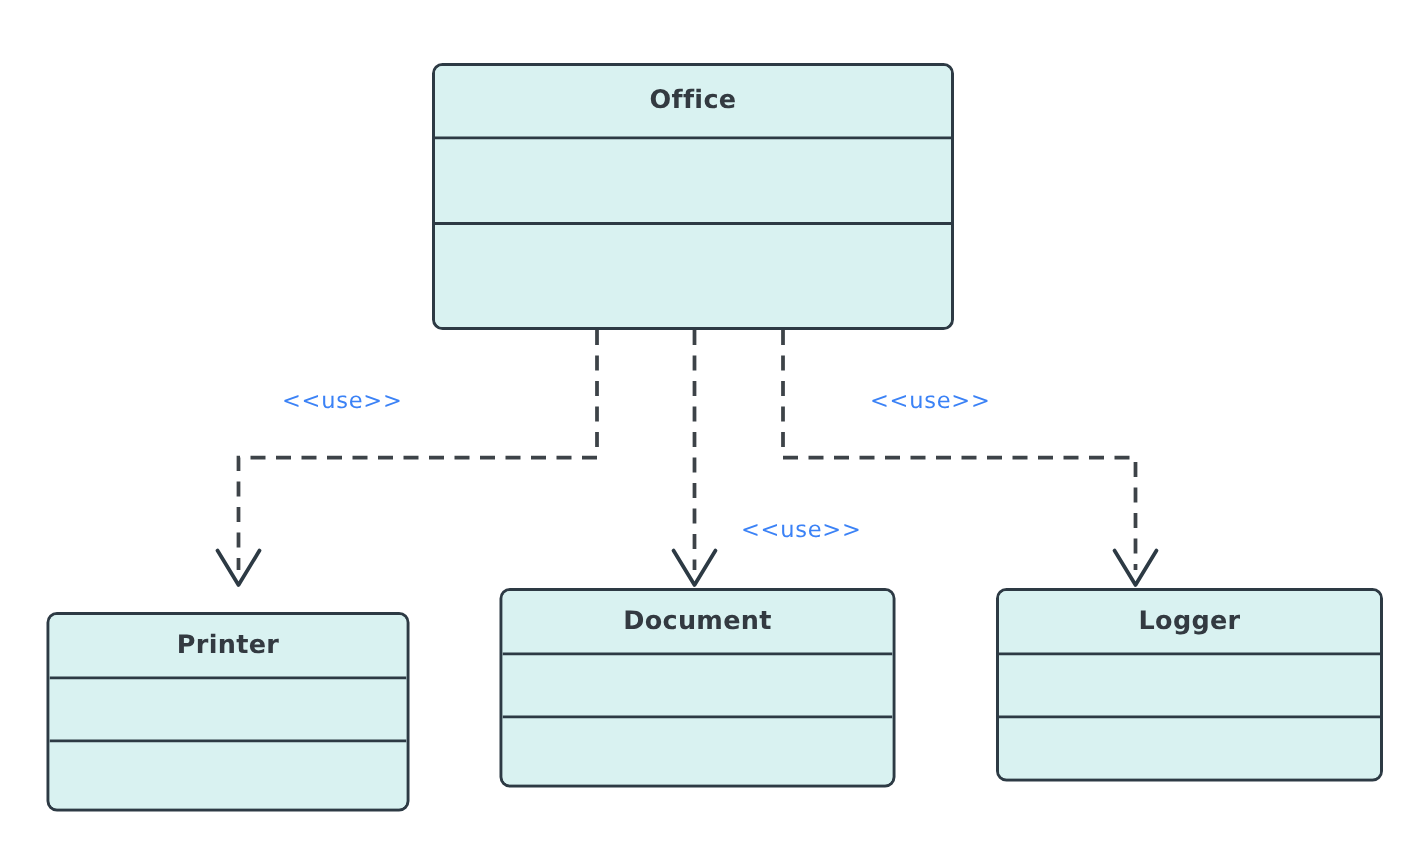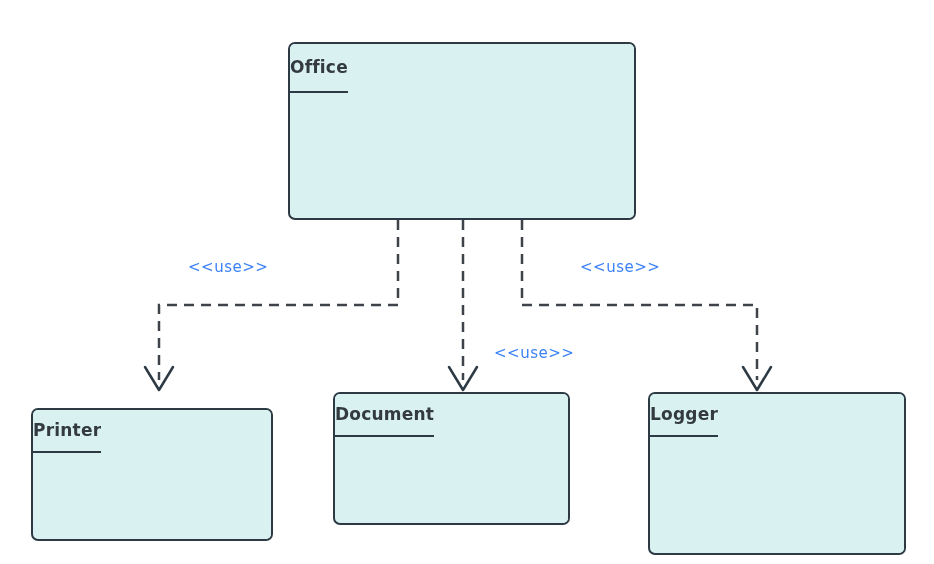--- a/index.html
+++ b/index.html
@@ -25,21 +25,21 @@
     height: 564px;
     pointer-events: none;
   }
   .uml-class {
     position: absolute;
     box-sizing: border-box;
     background: #d9f2f1;
     border: 2.5px solid #2d3a44;
     border-radius: 7px;
     display: flex;
-    flex-direction: row;
+    flex-direction: column;
     overflow: hidden;
   }
   .compartment {
     box-sizing: border-box;
     background: #d9f2f1;
   }
   .compartment.title {
     display: flex;
     align-items: center;
     justify-content: center;
@@ -96,29 +96,29 @@
   </div>
 
   <div class="uml-class" style="left:31px; top:408px; width:242px; height:133px;">
     <div class="compartment title" style="height:43px;">
       <span class="class-name">Printer</span>
     </div>
     <div class="compartment attributes" style="height:42px;"></div>
     <div class="compartment methods" style="flex:1 1 auto;"></div>
   </div>
 
-  <div class="uml-class" style="left:333px; top:392px; width:237px; height:133px;">
+  <div class="uml-class" style="left:333px; top:392px; width:264px; height:133px;">
     <div class="compartment title" style="height:43px;">
       <span class="class-name">Document</span>
     </div>
     <div class="compartment attributes" style="height:42px;"></div>
     <div class="compartment methods" style="flex:1 1 auto;"></div>
   </div>
 
-  <div class="uml-class" style="left:648px; top:392px; width:258px; height:163px;">
+  <div class="uml-class" style="left:664px; top:392px; width:258px; height:129px;">
     <div class="compartment title" style="height:43px;">
       <span class="class-name">Logger</span>
     </div>
     <div class="compartment attributes" style="height:42px;"></div>
     <div class="compartment methods" style="flex:1 1 auto;"></div>
   </div>
 
   <div class="edge-label" style="left:188px; top:260px;">&lt;&lt;use&gt;&gt;</div>
 
   <div class="edge-label" style="left:494px; top:346px;">&lt;&lt;use&gt;&gt;</div>

